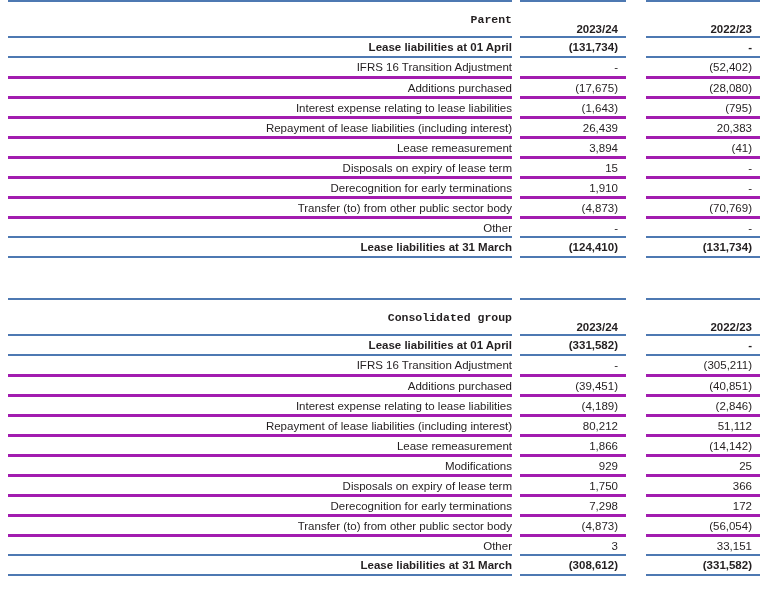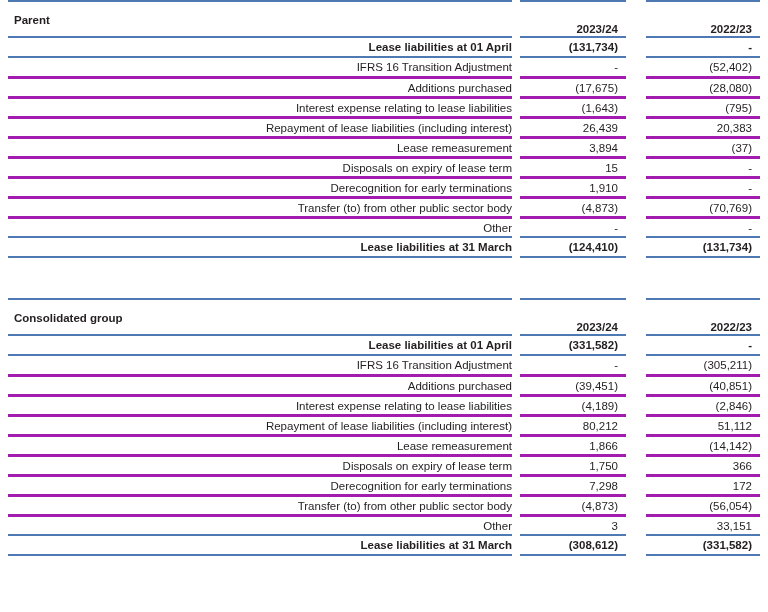--- a/index.html
+++ b/index.html
@@ -68,22 +68,23 @@
   
   .hdr-cell {
     box-sizing: border-box;
     height: 36px;
     font-weight: bold;
     white-space: nowrap;
     overflow: hidden;
   }
   .hdr-cell.desc {
     padding-left: 6px;
-    text-align: left;
+    text-align: right;
     line-height: 36px;
+    font-family: Liberation Mono, monospace;
   }
   .hdr-cell.num {
     padding-right: 8px;
     text-align: right;
     line-height: 17px;
     padding-top: 19px;
   }
   .hdr-cell .l1 { display: block; }
   .hdr-cell .l2 { display: block; }
   .hdr-cell sup {
@@ -232,21 +233,21 @@
           <td>
               <div class="cell gap rule-none"></div>
             </td>
           <td>
               <div class="cell num rule-thin">3,894</div>
             </td>
           <td>
               <div class="cell gap rule-none"></div>
             </td>
           <td>
-              <div class="cell num rule-thin">(37)</div>
+              <div class="cell num rule-thin">(41)</div>
             </td>
         </tr>
         <tr>
           <td>
               <div class="cell desc rule-thin">Disposals on expiry of lease term</div>
             </td>
           <td>
               <div class="cell gap rule-none"></div>
             </td>
           <td>
@@ -486,20 +487,37 @@
             </td>
           <td>
               <div class="cell gap rule-none"></div>
             </td>
           <td>
               <div class="cell num rule-thin">(14,142)</div>
             </td>
         </tr>
         <tr>
           <td>
+              <div class="cell desc rule-thin">Modifications</div>
+            </td>
+          <td>
+              <div class="cell gap rule-none"></div>
+            </td>
+          <td>
+              <div class="cell num rule-thin">929</div>
+            </td>
+          <td>
+              <div class="cell gap rule-none"></div>
+            </td>
+          <td>
+              <div class="cell num rule-thin">25</div>
+            </td>
+        </tr>
+        <tr>
+          <td>
               <div class="cell desc rule-thin">Disposals on expiry of lease term</div>
             </td>
           <td>
               <div class="cell gap rule-none"></div>
             </td>
           <td>
               <div class="cell num rule-thin">1,750</div>
             </td>
           <td>
               <div class="cell gap rule-none"></div>

